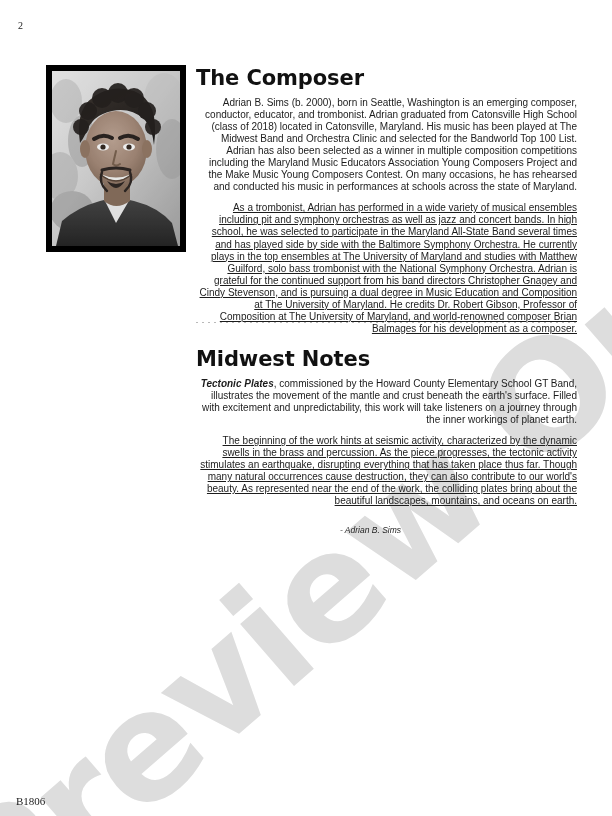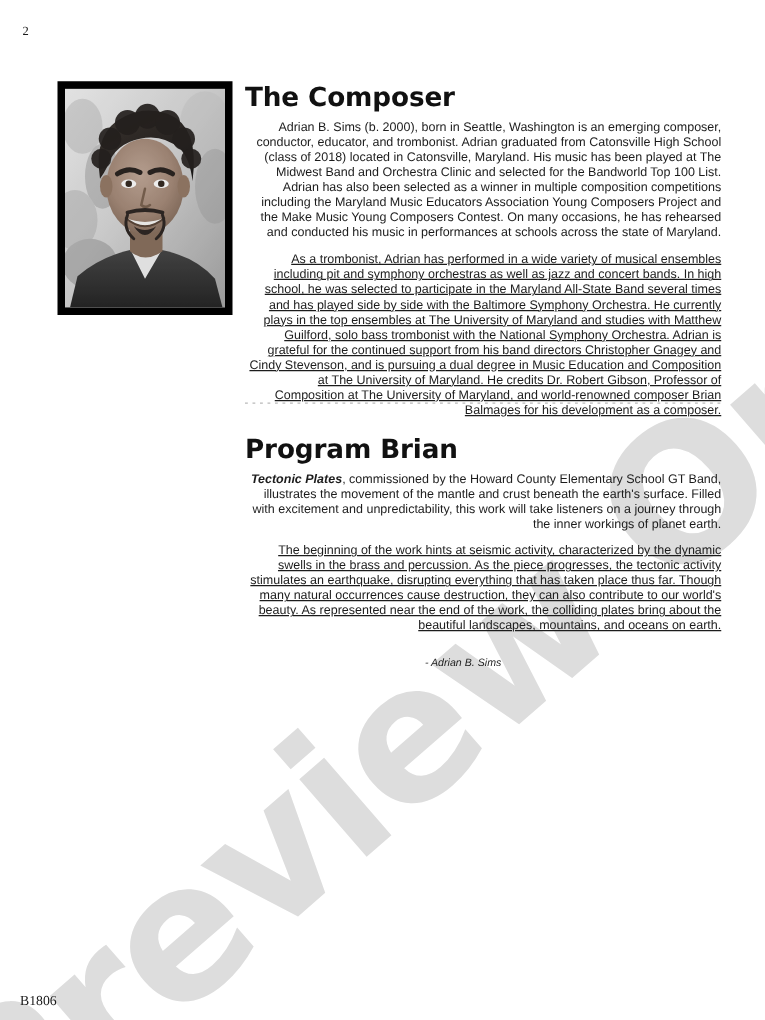--- a/index.html
+++ b/index.html
@@ -264,21 +264,21 @@
 
     <div class="text-col">
       <h2 class="section-heading">The Composer</h2>
       <p class="body-text">Adrian B. Sims (b. 2000), born in Seattle, Washington is an emerging composer, conductor, educator, and trombonist. Adrian graduated from Catonsville High School (class of 2018) located in Catonsville, Maryland. His music has been played at The Midwest Band and Orchestra Clinic and selected for the Bandworld Top 100 List. Adrian has also been selected as a winner in multiple composition competitions including the Maryland Music Educators Association Young Composers Project and the Make Music Young Composers Contest. On many occasions, he has rehearsed and conducted his music in performances at schools across the state of Maryland.</p>
       <p class="body-text">As a trombonist, Adrian has performed in a wide variety of musical ensembles including pit and symphony orchestras as well as jazz and concert bands. In high school, he was selected to participate in the Maryland All-State Band several times and has played side by side with the Baltimore Symphony Orchestra. He currently plays in the top ensembles at The University of Maryland and studies with Matthew Guilford, solo bass trombonist with the National Symphony Orchestra. Adrian is grateful for the continued support from his band directors Christopher Gnagey and Cindy Stevenson, and is pursuing a dual degree in Music Education and Composition at The University of Maryland. He credits Dr. Robert Gibson, Professor of Composition at The University of Maryland, and world-renowned composer Brian Balmages for his development as a composer.</p>
     </div>
 
     <div class="divider"></div>
 
     <div class="program-notes">
-      <h2 class="section-heading">Program Brian</h2>
+      <h2 class="section-heading">Midwest Notes</h2>
       <p class="body-text"><em class="italic">Tectonic Plates</em><span>, commissioned by the Howard County Elementary School GT Band, illustrates the movement of the mantle and crust beneath the earth's surface. Filled with excitement and unpredictability, this work will take listeners on a journey through the inner workings of planet earth.</span></p>
       <p class="body-text">The beginning of the work hints at seismic activity, characterized by the dynamic swells in the brass and percussion. As the piece progresses, the tectonic activity stimulates an earthquake, disrupting everything that has taken place thus far. Though many natural occurrences cause destruction, they can also contribute to our world's beauty. As represented near the end of the work, the colliding plates bring about the beautiful landscapes, mountains, and oceans on earth.</p>
     </div>
 
     <div class="signature">- Adrian B. Sims</div>
 
   </div>
 </div>
 
 </body></html>

